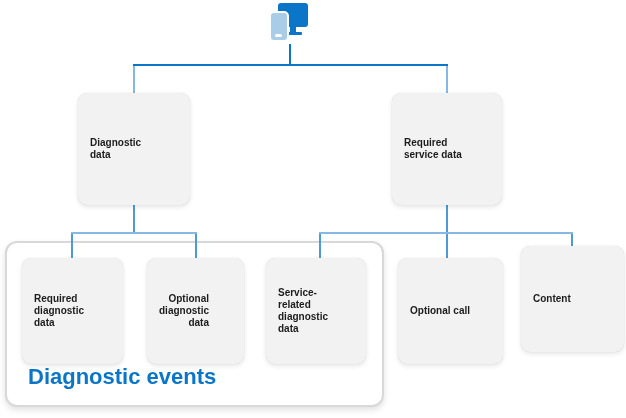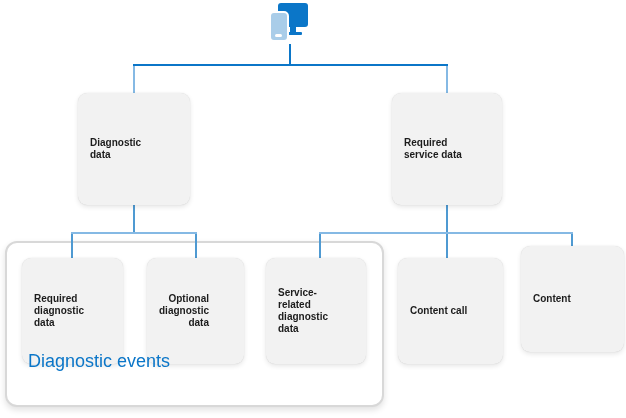--- a/index.html
+++ b/index.html
@@ -28,22 +28,22 @@
   .line{position:absolute;z-index:2;}
   .line.dark{background:var(--connector-dark);}
   .line.mid{background:var(--connector-mid);}
   .line.light{background:var(--connector-light);}
   .group{
     position:absolute;left:5px;top:241px;width:375px;height:162px;
     background:#ffffff;border:2px solid var(--group-border);border-radius:12px;
     box-shadow:0 3px 6px rgba(0,0,0,.12);z-index:1;
   }
   .group-label{
-    position:absolute;left:28px;top:351px;z-index:3;
-    font-size:18px;font-weight:normal;color:var(--accent-blue);
+    position:absolute;left:28px;top:364px;z-index:3;
+    font-size:22px;font-weight:bold;color:var(--accent-blue);
   }
   
   .icon{position:absolute;left:0;top:0;z-index:3;}
   .monitor{position:absolute;left:278px;top:3px;width:30px;height:24px;background:var(--accent-blue);border-radius:3px;}
   .monitor-stand{position:absolute;left:290px;top:27px;width:6px;height:5px;background:var(--accent-blue);}
   .monitor-base{position:absolute;left:285px;top:32px;width:17px;height:3px;background:var(--accent-blue);border-radius:1px;}
   .phone{position:absolute;left:269px;top:11px;width:16px;height:27px;background:var(--phone-blue);border:2px solid #ffffff;border-radius:5px;}
   .phone-dash{position:absolute;left:4px;bottom:3px;width:7px;height:3px;background:#ffffff;border-radius:1.5px;}
 </style>
 </head>
@@ -96,21 +96,21 @@
 diagnostic
 data</span>
   </div>
   <div class="node" style="left:266px;top:258px;width:100px;height:106px;box-sizing:border-box;">
     <span>Service-
 related
 diagnostic
 data</span>
   </div>
   <div class="node" style="left:398px;top:258px;width:105px;height:106px;box-sizing:border-box;">
-    <span>Content call</span>
+    <span>Optional call</span>
   </div>
   <div class="node" style="left:521px;top:246px;width:103px;height:106px;box-sizing:border-box;">
     <span>Content</span>
   </div>
 
   <div class="group-label">Diagnostic events</div>
 
 </div>
 
 </body></html>

